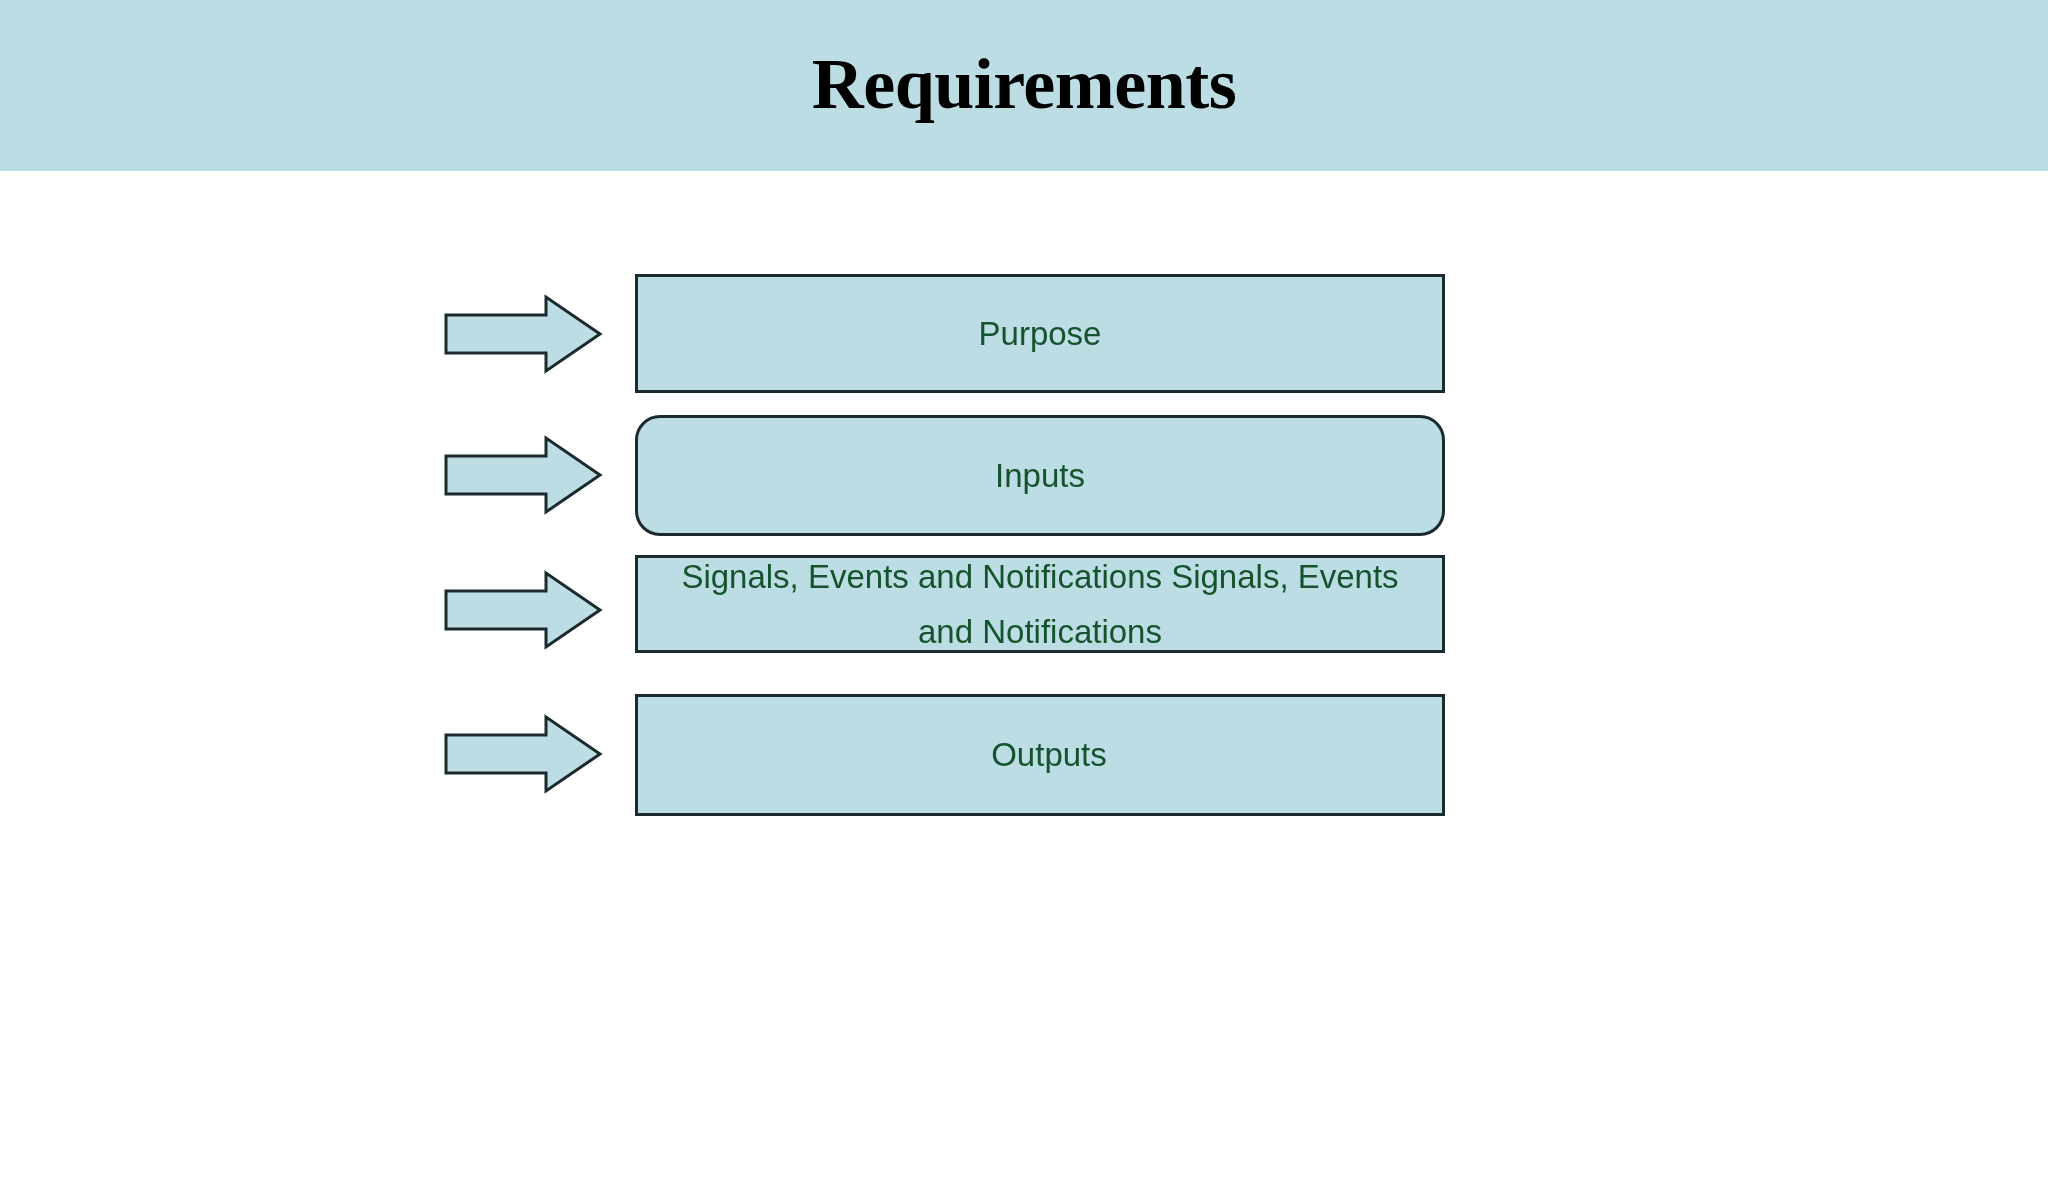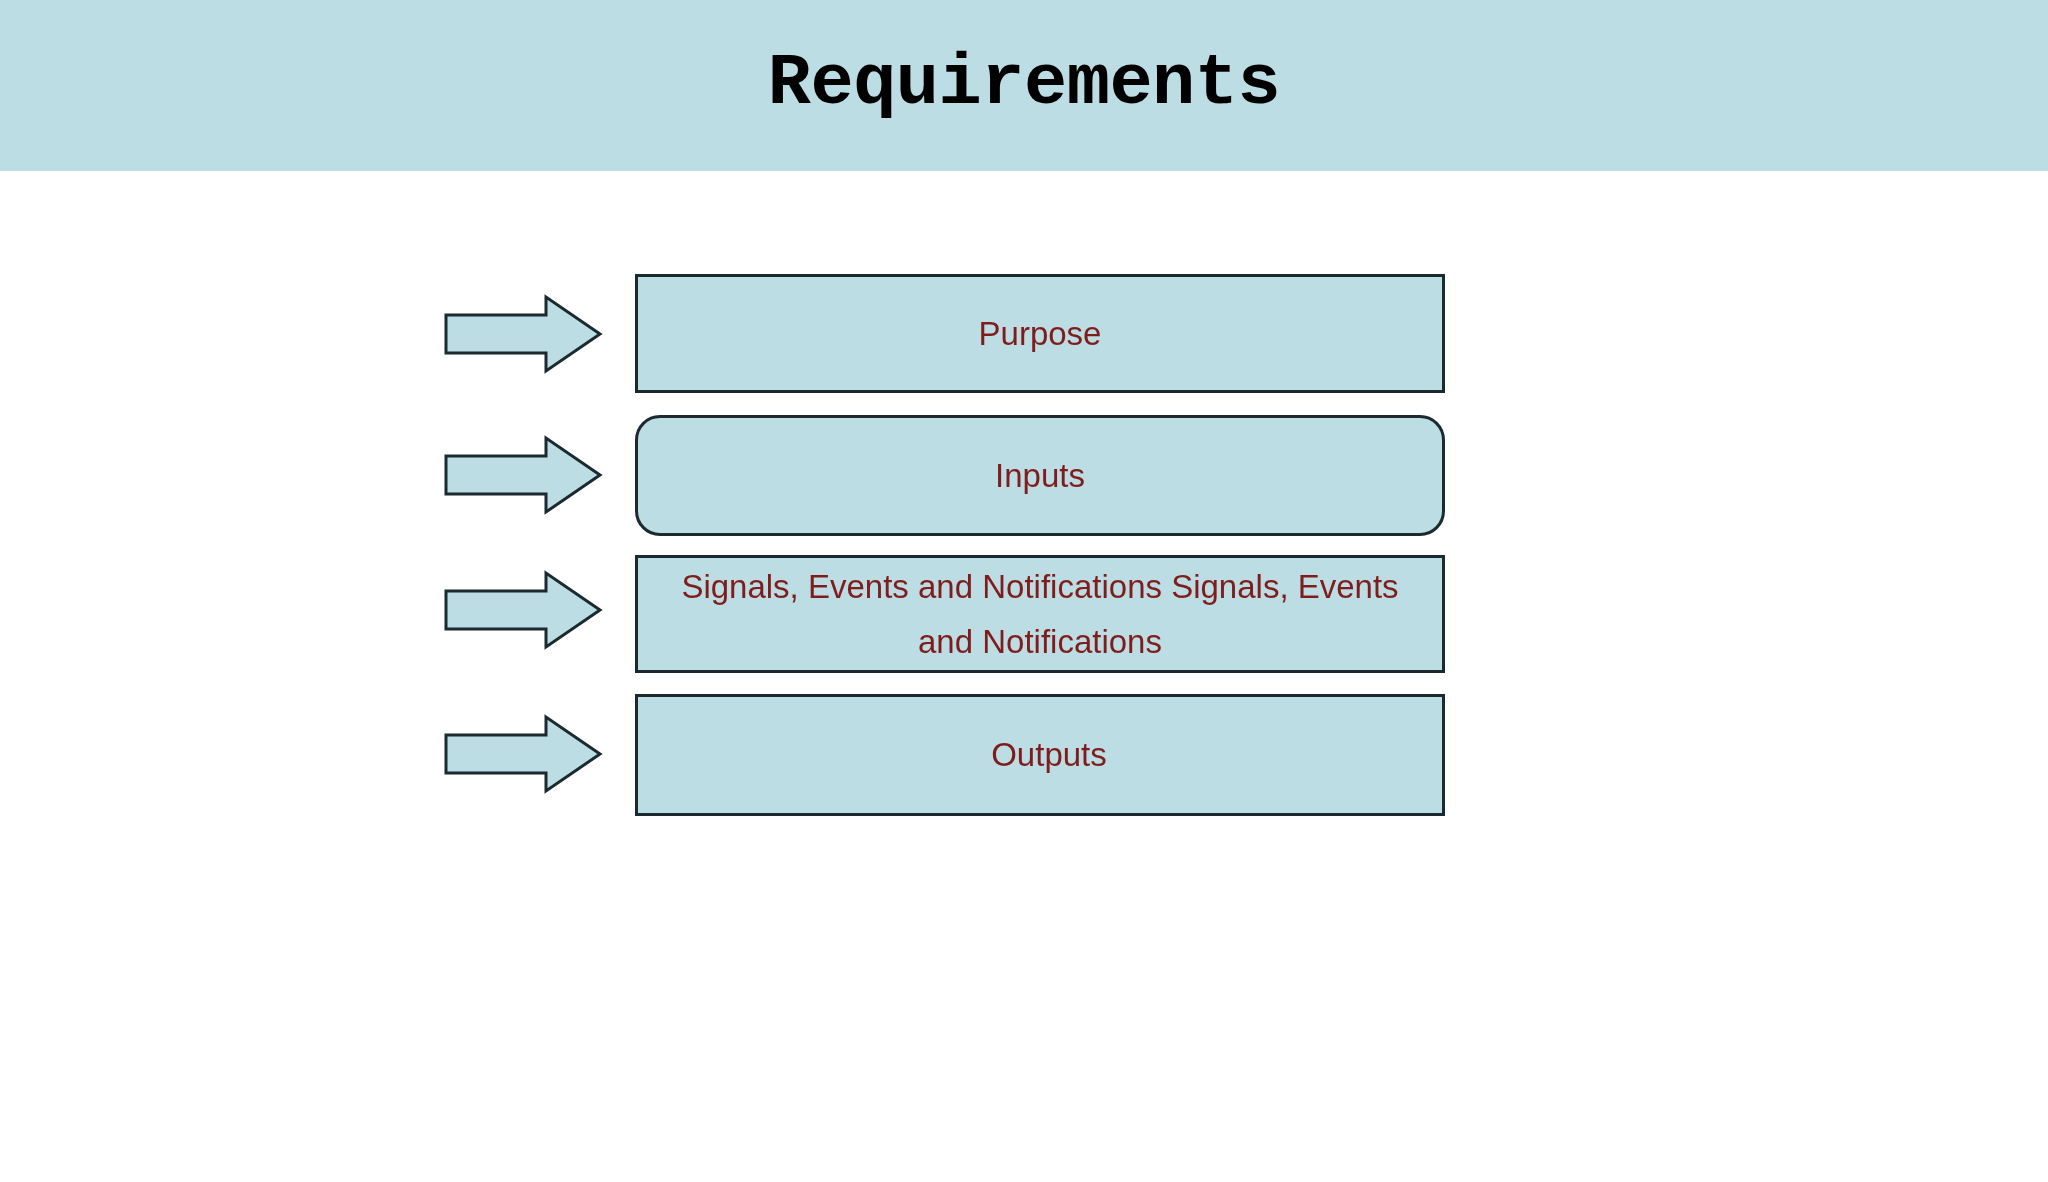--- a/index.html
+++ b/index.html
@@ -33,21 +33,21 @@
   }
   .title-text {
     position: absolute;
     left: 0;
     top: 0;
     width: 2048px;
     height: 171px;
     display: flex;
     align-items: center;
     justify-content: center;
-    font-family: Liberation Mono, monospace;
+    font-family: Liberation Serif, serif;
     font-size: 72px;
     font-weight: 700;
     color: #000000;
     letter-spacing: -0.5px;
     line-height: 1;
     padding-bottom: 4px;
     box-sizing: border-box;
   }
 
   
@@ -73,29 +73,29 @@
     border: 3px solid #1b2a2f;
     display: flex;
     align-items: center;
     justify-content: center;
     text-align: center;
   }
   .box-label {
     font-family: "Liberation Sans", sans-serif;
     font-size: 33px;
     font-weight: 400;
-    color: #7f1d1d;
+    color: #14532d;
     line-height: 1.68;
     padding: 0 18px;
     white-space: pre-line;
   }
 
   .box-purpose  { top: 274px; height: 119px; }
   .box-inputs   { top: 415px; height: 121px; border-radius: 25px; }
-  .box-signals  { top: 555px; height: 118px; }
+  .box-signals  { top: 555px; height: 98px; }
   .box-outputs  { top: 694px; height: 122px; padding-left: 18px; }
 
   .arrow-1 { left: 445px; top: 296px; }
   .arrow-2 { left: 445px; top: 437px; }
   .arrow-3 { left: 445px; top: 572px; }
   .arrow-4 { left: 445px; top: 716px; }
 </style>
 </head>
 <body>
 

